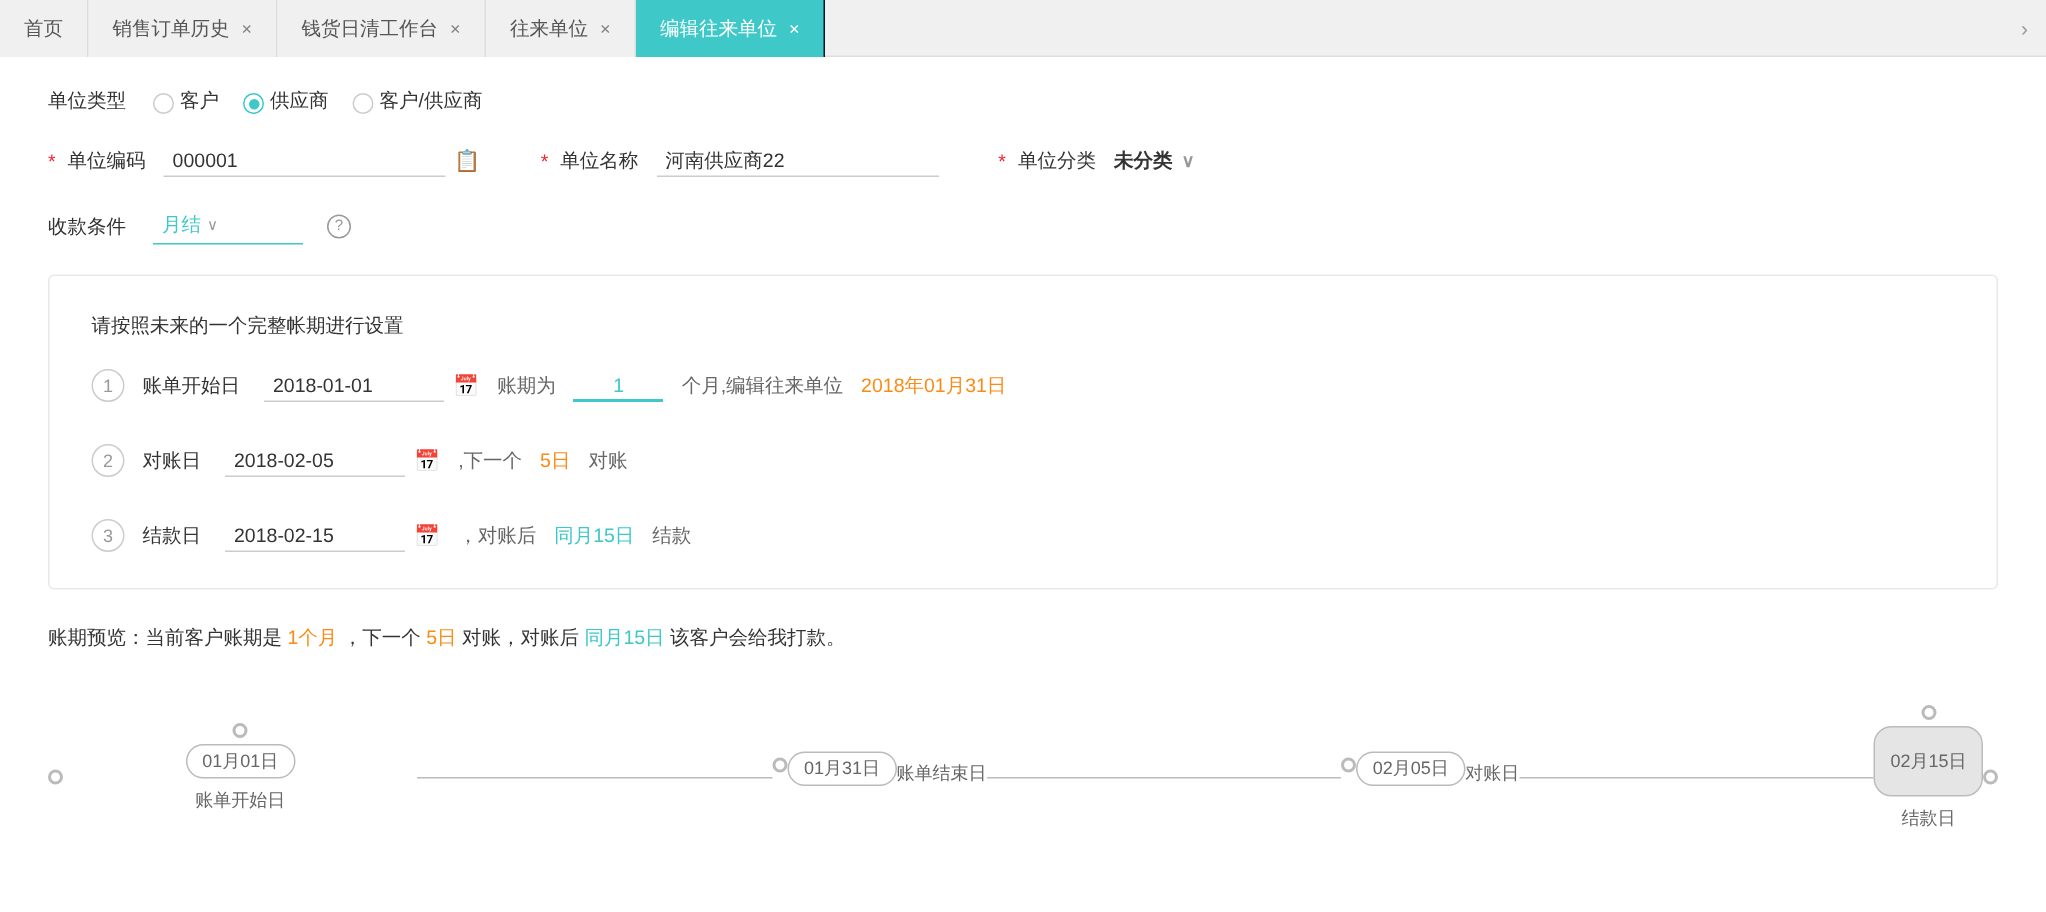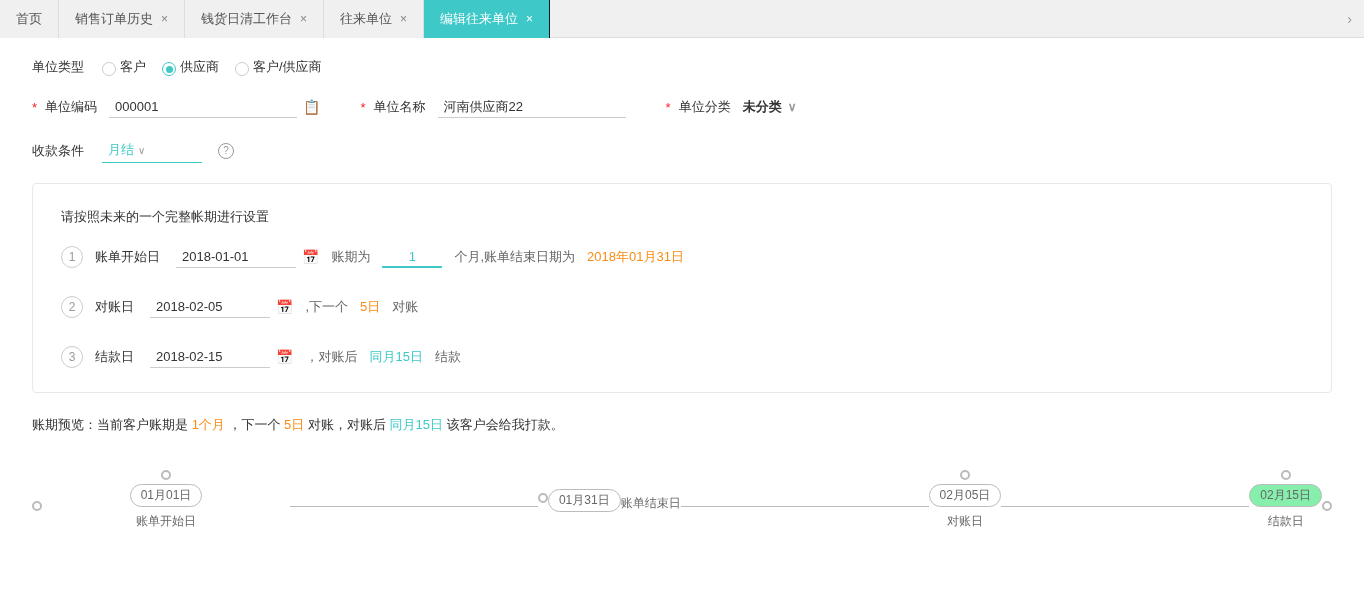--- a/index.html
+++ b/index.html
@@ -218,21 +218,21 @@
       <div class="step-number">
         <span>1</span>
       </div>
       <span class="step-label">账单开始日</span>
       <div class="input-with-icon">
         <input class="form-input" style="width: 110px;" value="2018-01-01">
         <span class="calendar-icon">📅</span>
       </div>
       <span class="step-hint">账期为</span>
       <input class="period-input" value="1" style="">
-      <span class="step-hint">个月,账单结束日期为</span>
+      <span class="step-hint">个月,编辑往来单位</span>
       <span class="orange-text">2018年01月31日</span>
     </div>
 
     <div class="step-row">
       <div class="step-number">
         <span>2</span>
       </div>
       <span class="step-label">对账日</span>
       <div class="input-with-icon">
         <input class="form-input" style="width: 110px;" value="2018-02-05">
@@ -285,31 +285,31 @@
         <div style="flex:1;height:1px;background:#bbb;margin-top:12px;"></div>
 
         <div style="display:flex;flex-direction:row;align-items:center;">
           <div style="width:10px;height:10px;border-radius:50%;border:2px solid #bbb;background:#fff;margin-bottom:4px;"></div>
           <div style="border:1px solid #bbb;border-radius:12px;padding:2px 10px;font-size:12px;color:#666;background:#fff;">01月31日</div>
           <div style="font-size:12px;color:#666;margin-top:6px;">账单结束日</div>
         </div>
 
         <div style="flex:1;height:1px;background:#bbb;margin-top:12px;"></div>
 
-        <div style="display:flex;flex-direction:column;align-items:center;">
+        <div style="display:flex;align-items:center;">
           <div style="width:10px;height:10px;border-radius:50%;border:2px solid #bbb;background:#fff;margin-bottom:4px;"></div>
           <div style="border:1px solid #bbb;border-radius:12px;padding:2px 10px;font-size:12px;color:#666;background:#fff;">02月05日</div>
           <div style="font-size:12px;color:#666;margin-top:6px;">对账日</div>
         </div>
 
         <div style="flex:1;height:1px;background:#bbb;margin-top:12px;"></div>
 
         <div style="display:flex;flex-direction:column;align-items:center;">
           <div style="width:10px;height:10px;border-radius:50%;border:2px solid #bbb;background:#fff;margin-bottom:4px;"></div>
-          <div style="border:1px solid #bbb;border-radius:12px;padding:2px 10px;font-size:12px;color:#666;background:#86efac;">02月15日</div>
+          <div style="border:1px solid #bbb;border-radius:12px;padding:14px 10px;font-size:12px;color:#666;background:#e5e5e5;">02月15日</div>
           <div style="font-size:12px;color:#666;margin-top:6px;">结款日</div>
         </div>
 
         <div style="width:10px;height:10px;border-radius:50%;border:2px solid #bbb;background:#fff;flex-shrink:0;margin-top:12px;"></div>
       </div>
     </div>
   </div>
 
 </div>
 

